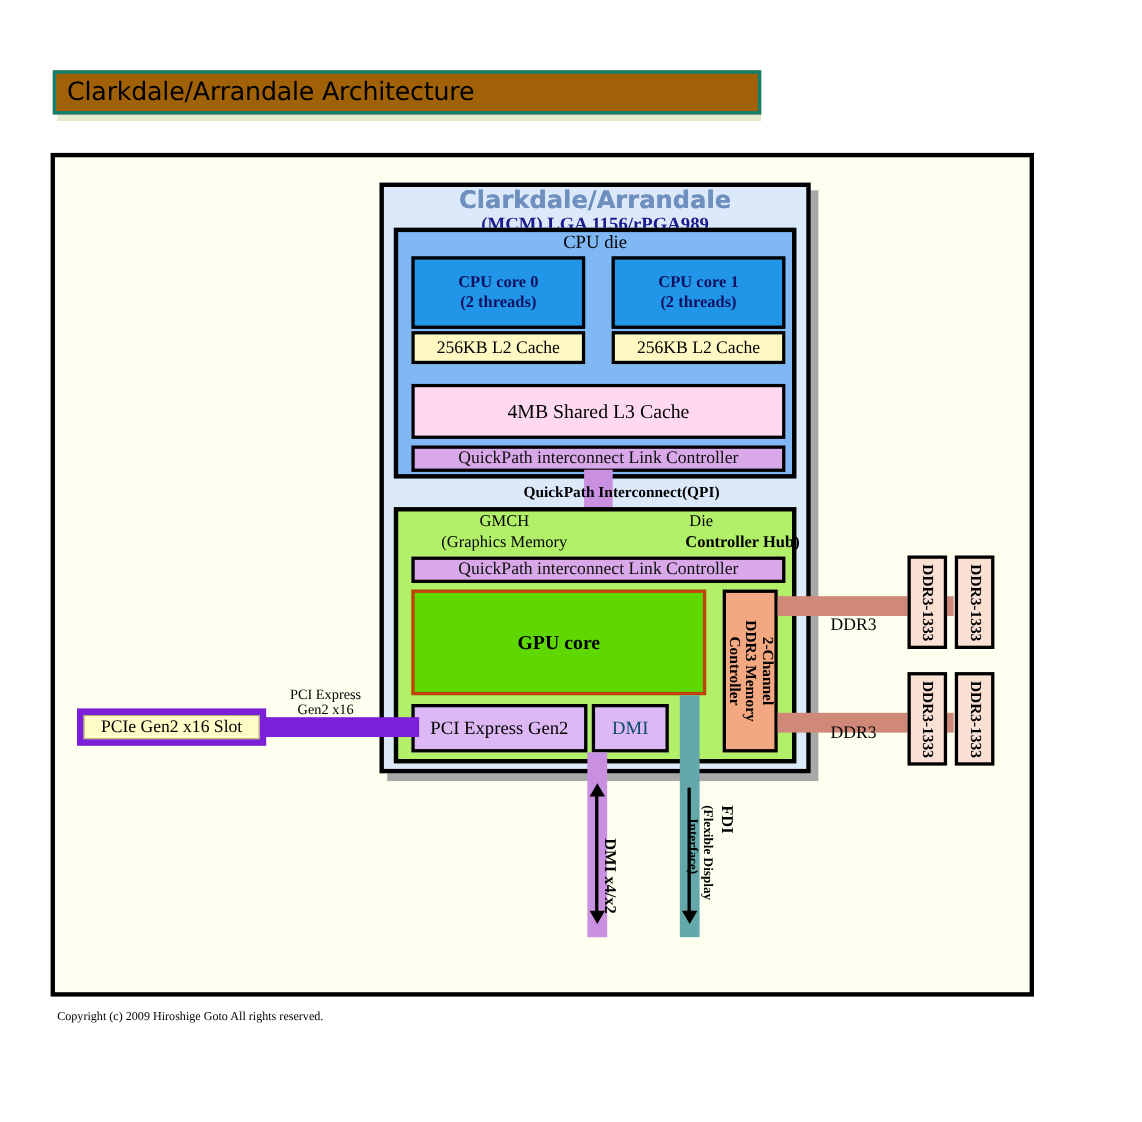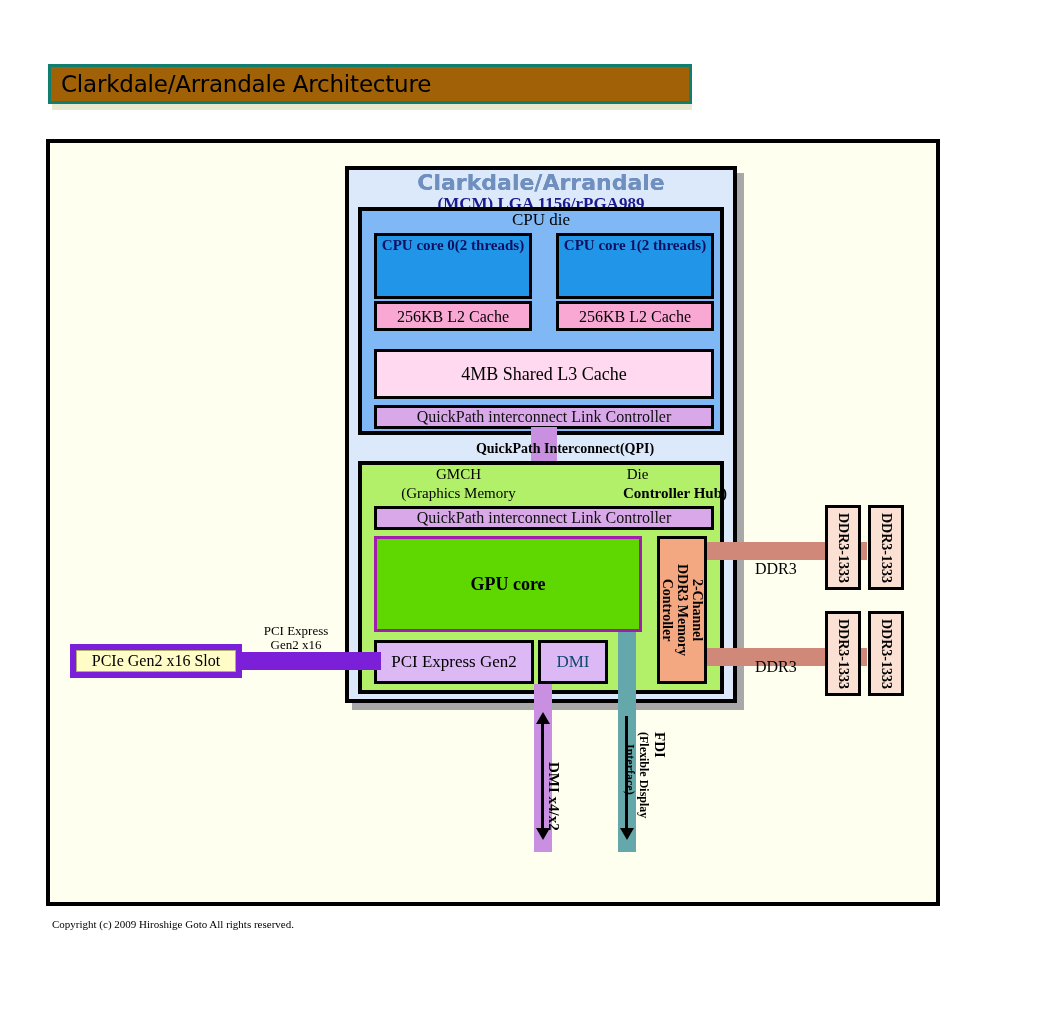--- a/index.html
+++ b/index.html
@@ -32,23 +32,23 @@
 
   
   #cpu-die{left:358px;top:207px;width:366px;height:228px;background:#7fb8f5;
            border:4px solid #000;}
   #cpu-die-label{left:362px;top:209px;width:358px;height:22px;font-size:17px;
                  color:#000;text-align:center;line-height:22px;}
   .core-box{background:#2196e8;border:3px solid #000;}
   #core0{left:374px;top:233px;width:158px;height:66px;}
   #core1{left:556px;top:233px;width:158px;height:66px;}
   .core-label{font-weight:bold;font-size:15px;color:#101060;text-align:center;
-              display:flex;flex-direction:row;justify-content:center;
+              display:flex;flex-direction:column;justify-content:center;
               height:100%;line-height:18px;}
-  .l2-box{background:#f9a8d4;border:3px solid #000;font-size:16px;color:#000;
+  .l2-box{background:#fef9c3;border:3px solid #000;font-size:16px;color:#000;
           text-align:center;line-height:26px;}
   #l2-0{left:374px;top:301px;width:158px;height:30px;}
   #l2-1{left:556px;top:301px;width:158px;height:30px;}
   #l3-box{left:374px;top:349px;width:340px;height:50px;background:#ffd9f0;
           border:3px solid #000;font-size:18px;color:#000;text-align:center;
           line-height:44px;}
   #qpi-cpu{left:374px;top:405px;width:340px;height:24px;background:#d8a8e8;
            border:3px solid #000;font-size:16px;color:#101010;text-align:center;
            line-height:18px;}
 
@@ -62,21 +62,21 @@
             border:4px solid #000;}
   .gmch-t{position:absolute;font-size:15px;color:#000;line-height:20px;}
   #gmch-l1{left:386px;top:464px;width:145px;text-align:center;}
   #gmch-l2{left:386px;top:483px;width:145px;text-align:center;}
   #gmch-r1{left:560px;top:464px;width:155px;text-align:center;}
   #gmch-r2{left:572px;top:483px;width:155px;text-align:right;font-weight:bold;}
   #qpi-gmch{left:374px;top:506px;width:340px;height:24px;background:#d8a8e8;
             border:3px solid #000;font-size:16px;color:#101010;text-align:center;
             line-height:18px;}
   #gpu-core{left:374px;top:536px;width:268px;height:96px;background:#5ed800;
-            border:3px solid #a21caf;font-weight:bold;font-size:18px;color:#000;
+            border:3px solid #c2410c;font-weight:bold;font-size:18px;color:#000;
             text-align:center;line-height:90px;}
   #pcie-box{left:374px;top:640px;width:160px;height:44px;background:#dcb8f5;
             border:3px solid #000;font-size:17px;color:#000;text-align:center;
             line-height:38px;}
   #dmi-box{left:538px;top:640px;width:70px;height:44px;background:#dcb8f5;
            border:3px solid #000;font-size:17px;color:#0c4a6e;text-align:center;
            line-height:38px;}
   #memctrl{left:657px;top:536px;width:50px;height:148px;background:#f4a882;
            border:3px solid #000;}
   .vert-label{position:absolute;left:50%;top:50%;white-space:nowrap;

